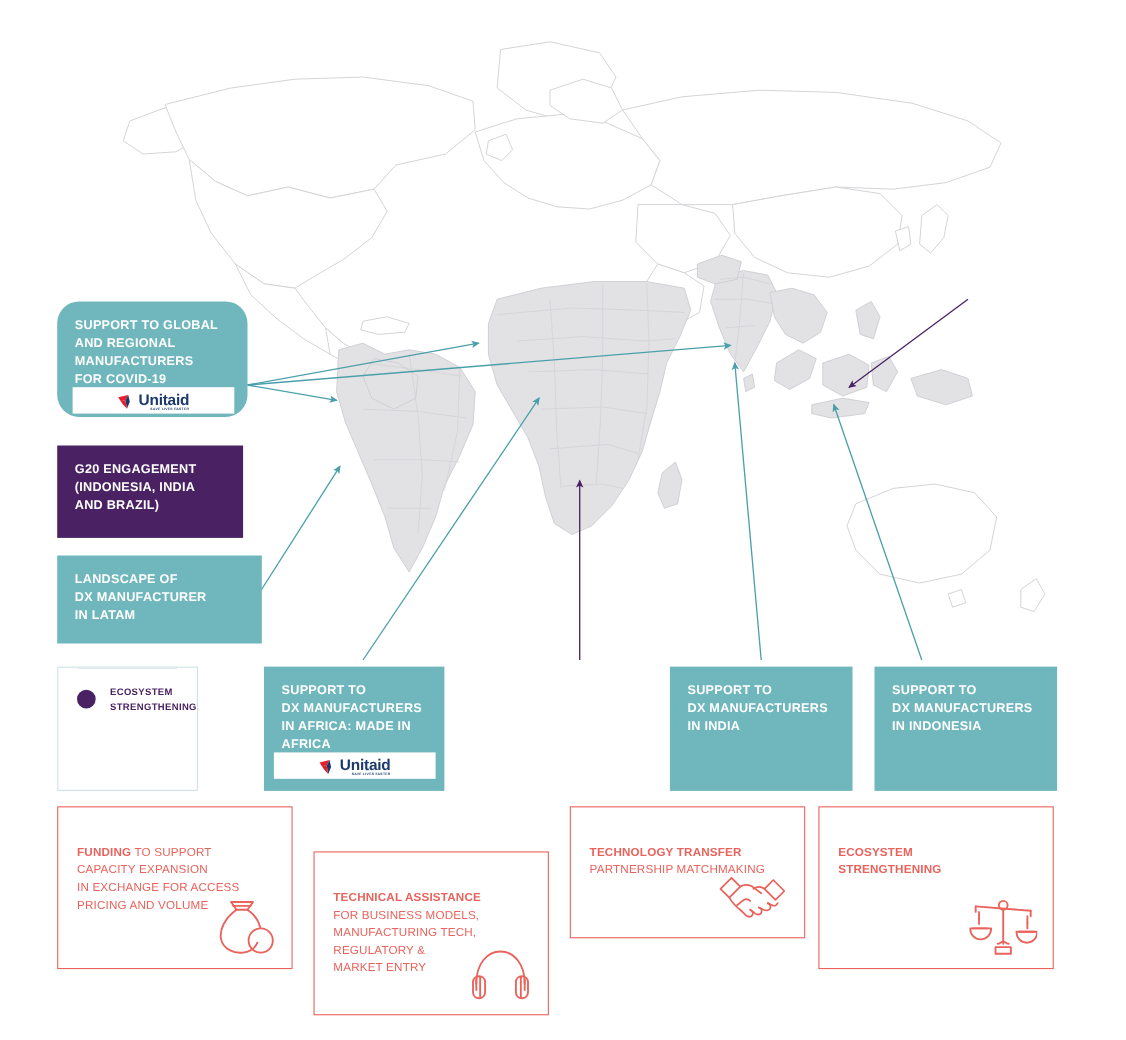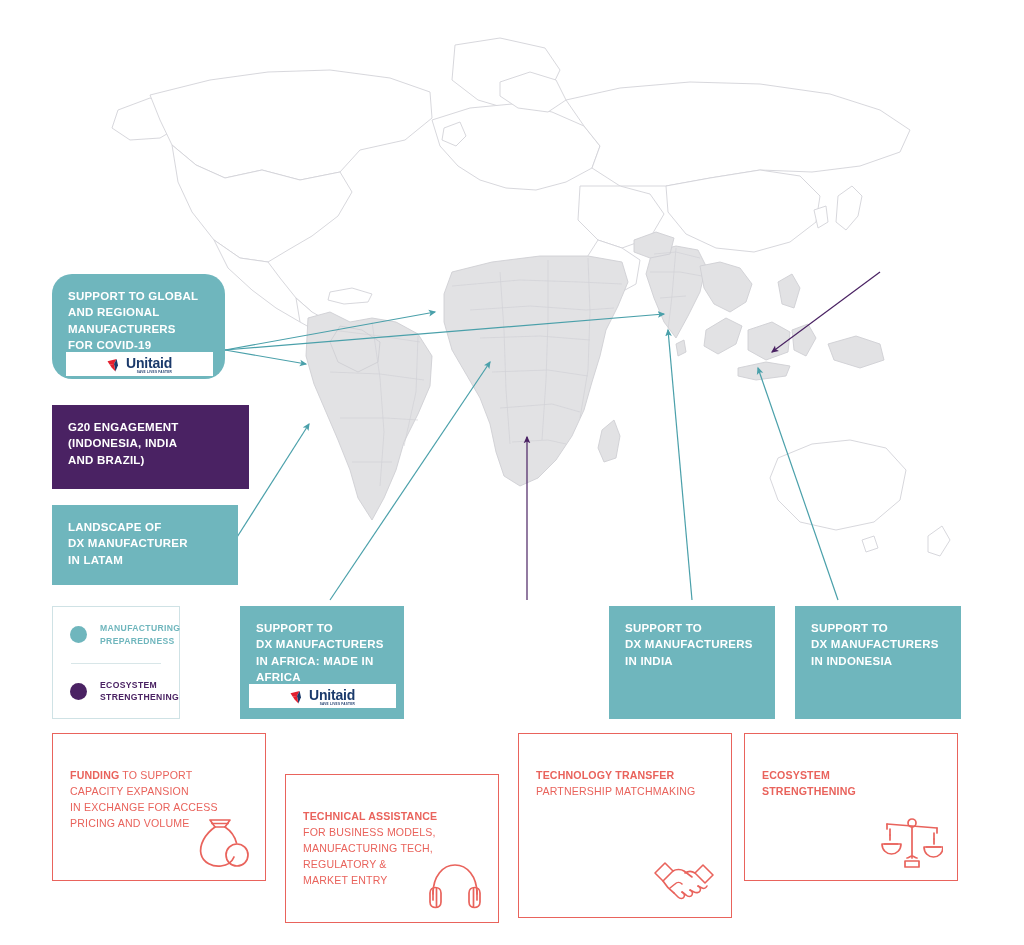--- a/index.html
+++ b/index.html
@@ -260,39 +260,34 @@
         <path d="M7.0 6.0 L9.6 1.0 L11.0 7.2 L8.4 13.6 Z" fill="#1b3a6b"></path>
         <path d="M2.6 6.6 L7.0 6.0 L8.4 13.6 L4.6 9.6 Z" fill="#e4202f"></path>
       </svg>
       <span class="logo-word">
         <span class="logo-name">Unitaid</span>
         <span class="logo-tag">SAVE LIVES FASTER</span>
       </span>
     </div>
   </div>
 
-  <div class="callout purple" style="left:52px; top:405px; width:197px; height:84px;">
+  <div class="callout purple" style="left:52px; top:405px; width:169px; height:84px;">
     <span class="ctext">G20 ENGAGEMENT
 (INDONESIA, INDIA
 AND BRAZIL)</span>
   </div>
 
   <div class="callout teal" style="left:52px; top:505px; width:186px; height:80px;">
     <span class="ctext">LANDSCAPE OF
 DX MANUFACTURER
 IN LATAM</span>
   </div>
 
 
   <div id="legend" style="left:52px; top:606px; width:128px; height:113px;">
-    <div class="legend-row">
-      <span class="legend-dot" style="background:#6fb6bd;"></span>
-      <span class="legend-label" style="color:#6fb6bd;">MANUFACTURING
-PREPAREDNESS</span>
-    </div>
     <div class="legend-divider"></div>
     <div class="legend-row">
       <span class="legend-dot" style="background:#4a2263;"></span>
       <span class="legend-label" style="color:#4a2263;">ECOSYSTEM
 STRENGTHENING</span>
     </div>
   </div>
 
   <div class="callout teal" style="left:240px; top:606px; width:164px; height:113px;">
     <span class="ctext">SUPPORT TO
@@ -359,21 +354,21 @@
         <path d="M7 30 L7 40"></path>
         <path d="M51 30 L51 40"></path>
         <path d="M4 33 C4 29.5, 6.5 27.5, 9.5 27.5 C12.5 27.5, 15 29.5, 15 33 L15 42 C15 45.5, 12.5 47.5, 9.5 47.5 C6.5 47.5, 4 45.5, 4 42 Z"></path>
         <path d="M43 33 C43 29.5, 45.5 27.5, 48.5 27.5 C51.5 27.5, 54 29.5, 54 33 L54 42 C54 45.5, 51.5 47.5, 48.5 47.5 C45.5 47.5, 43 45.5, 43 42 Z"></path>
         <path d="M10.5 28.5 L10.5 46.5"></path>
         <path d="M47.5 28.5 L47.5 46.5"></path>
       </g>
     </svg>
   </div>
 
-  <div class="redcard" style="left:518px; top:733px; width:214px; height:185px;">
+  <div class="redcard" style="left:518px; top:733px; width:214px; height:120px;">
     <div class="redcard-text">
       <b>TECHNOLOGY TRANSFER</b><span>
 PARTNERSHIP MATCHMAKING</span>
     </div>
     <svg class="redcard-icon" width="66" height="50" viewBox="0 0 66 50">
       <g fill="none" stroke="#e9635c" stroke-width="1.6" stroke-linejoin="round" stroke-linecap="round">
         <path d="M4 16 L14 6 L22 14 L12 24 Z"></path>
         <path d="M62 18 L52 8 L44 16 L54 26 Z"></path>
         <path d="M22 14 C25 12, 30 12, 33 14 L41 20"></path>
         <path d="M44 16 C41 14, 37 14, 34 16"></path>

